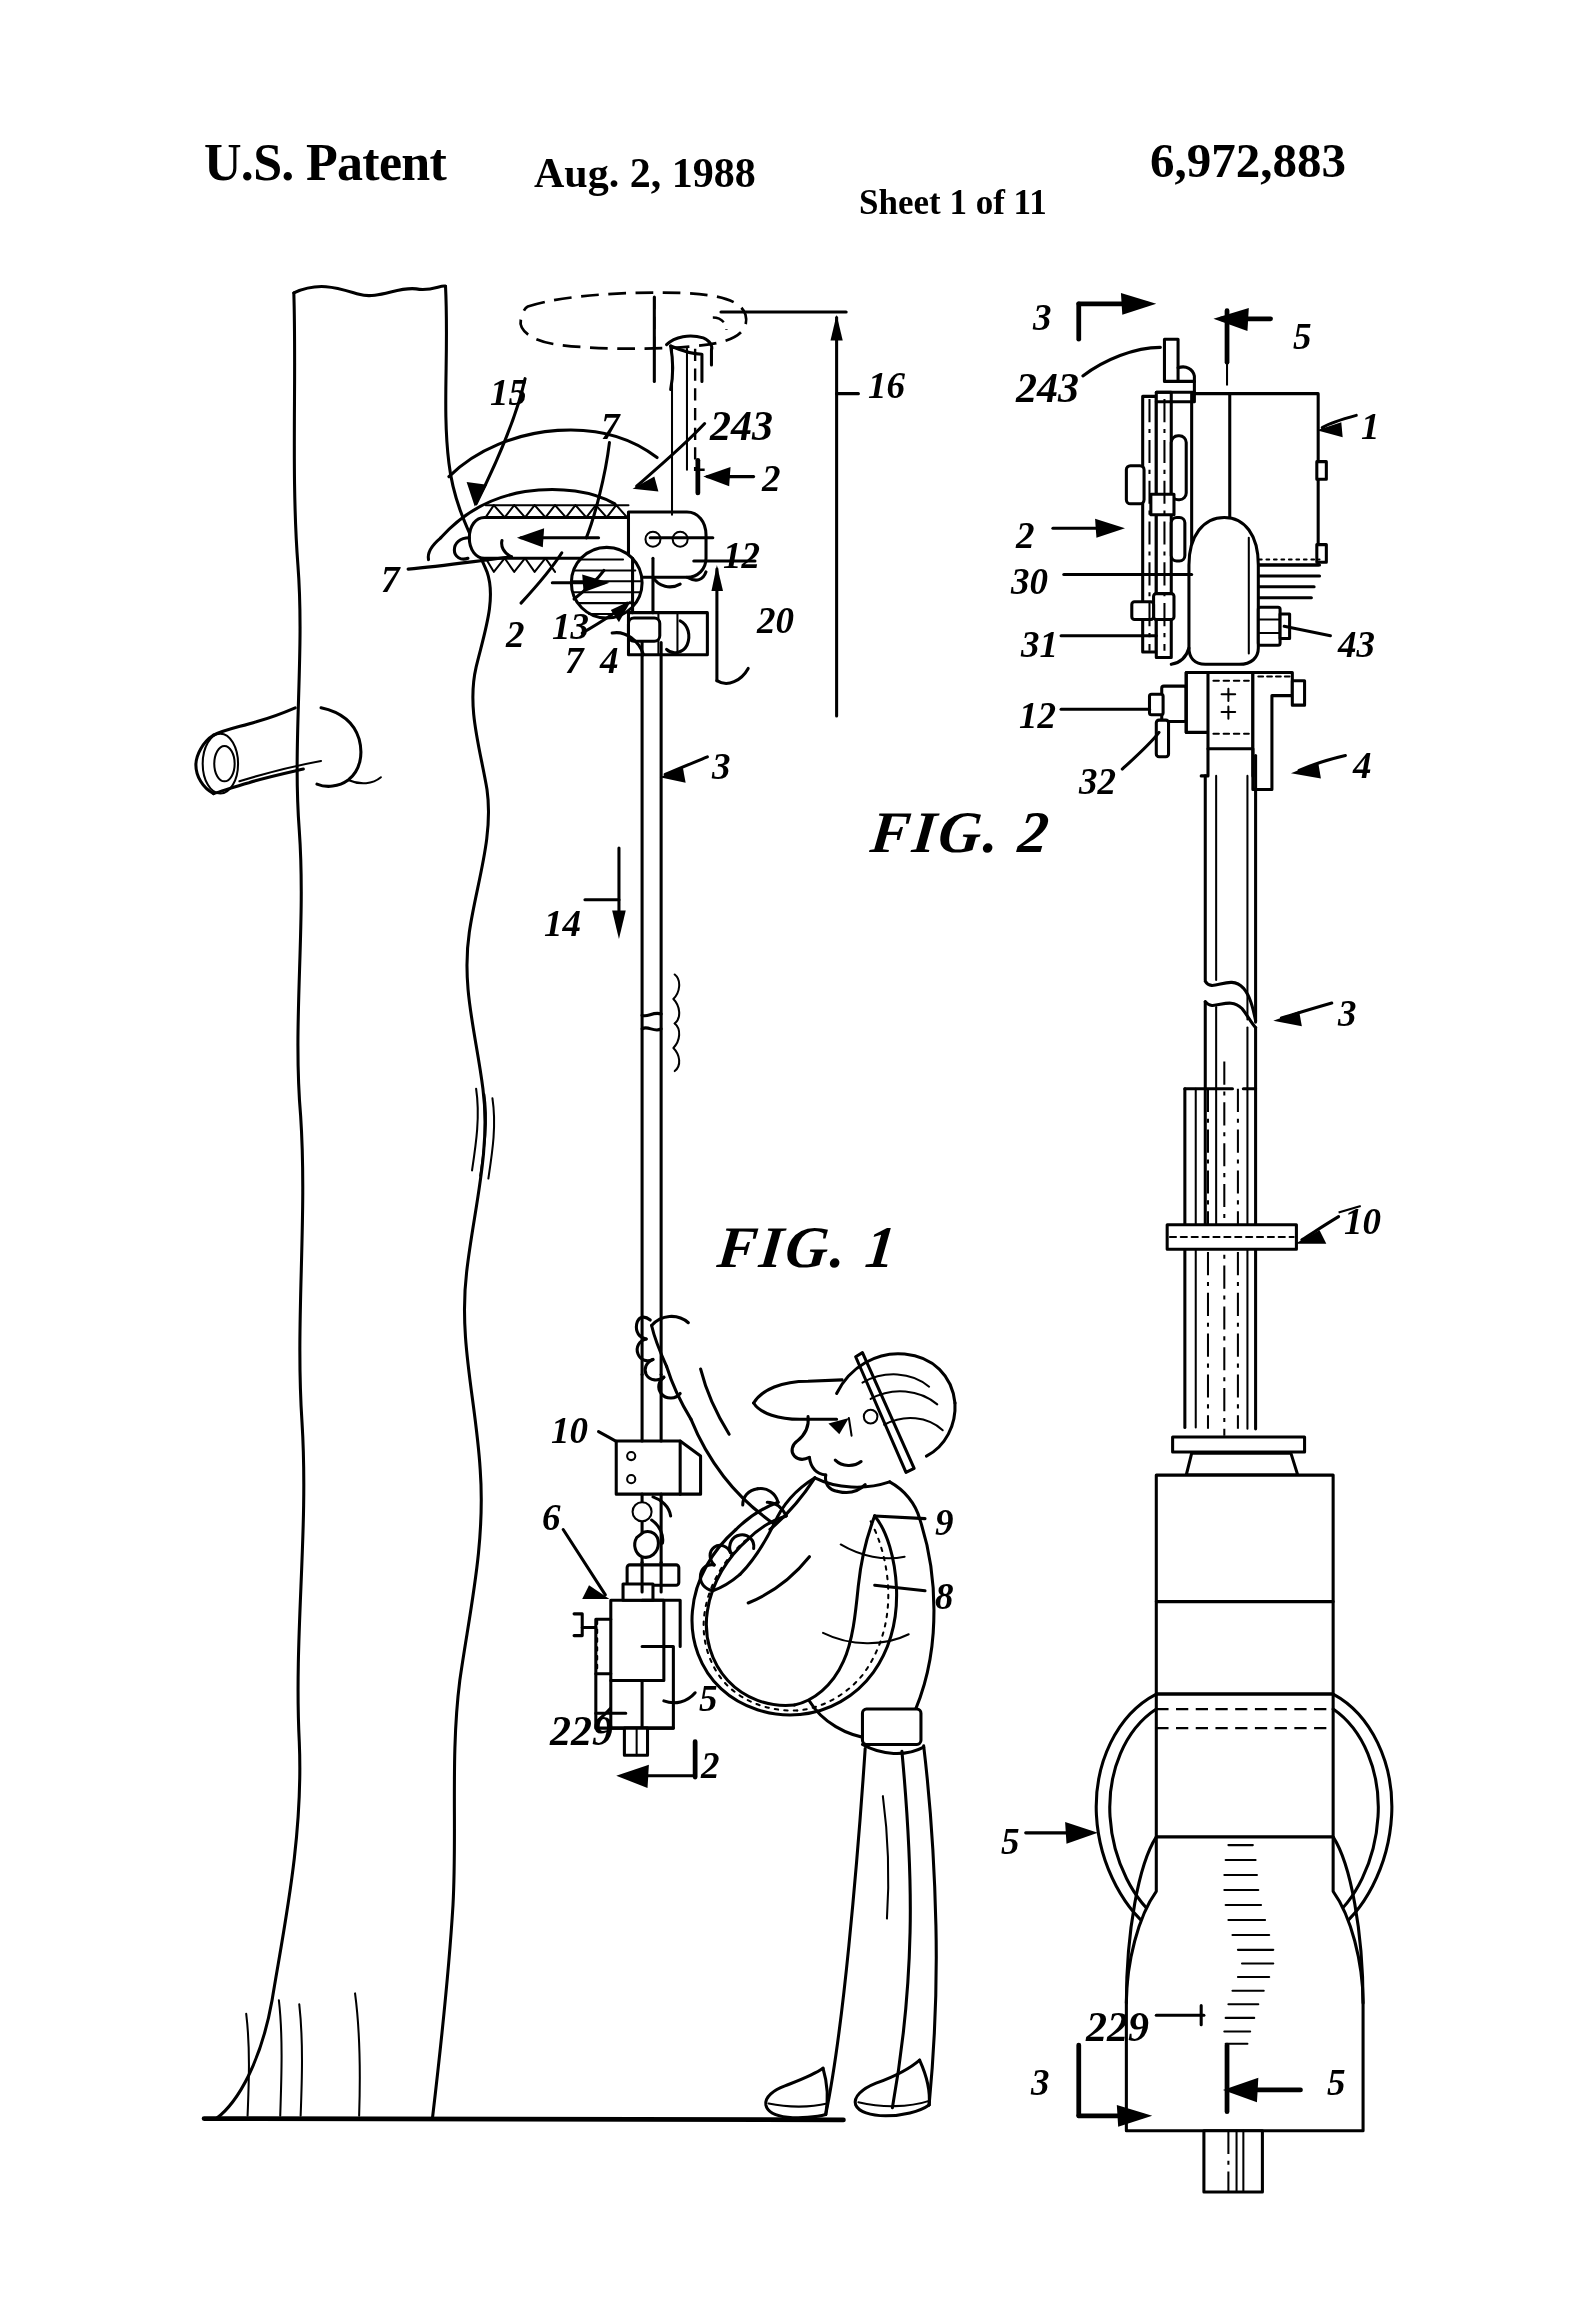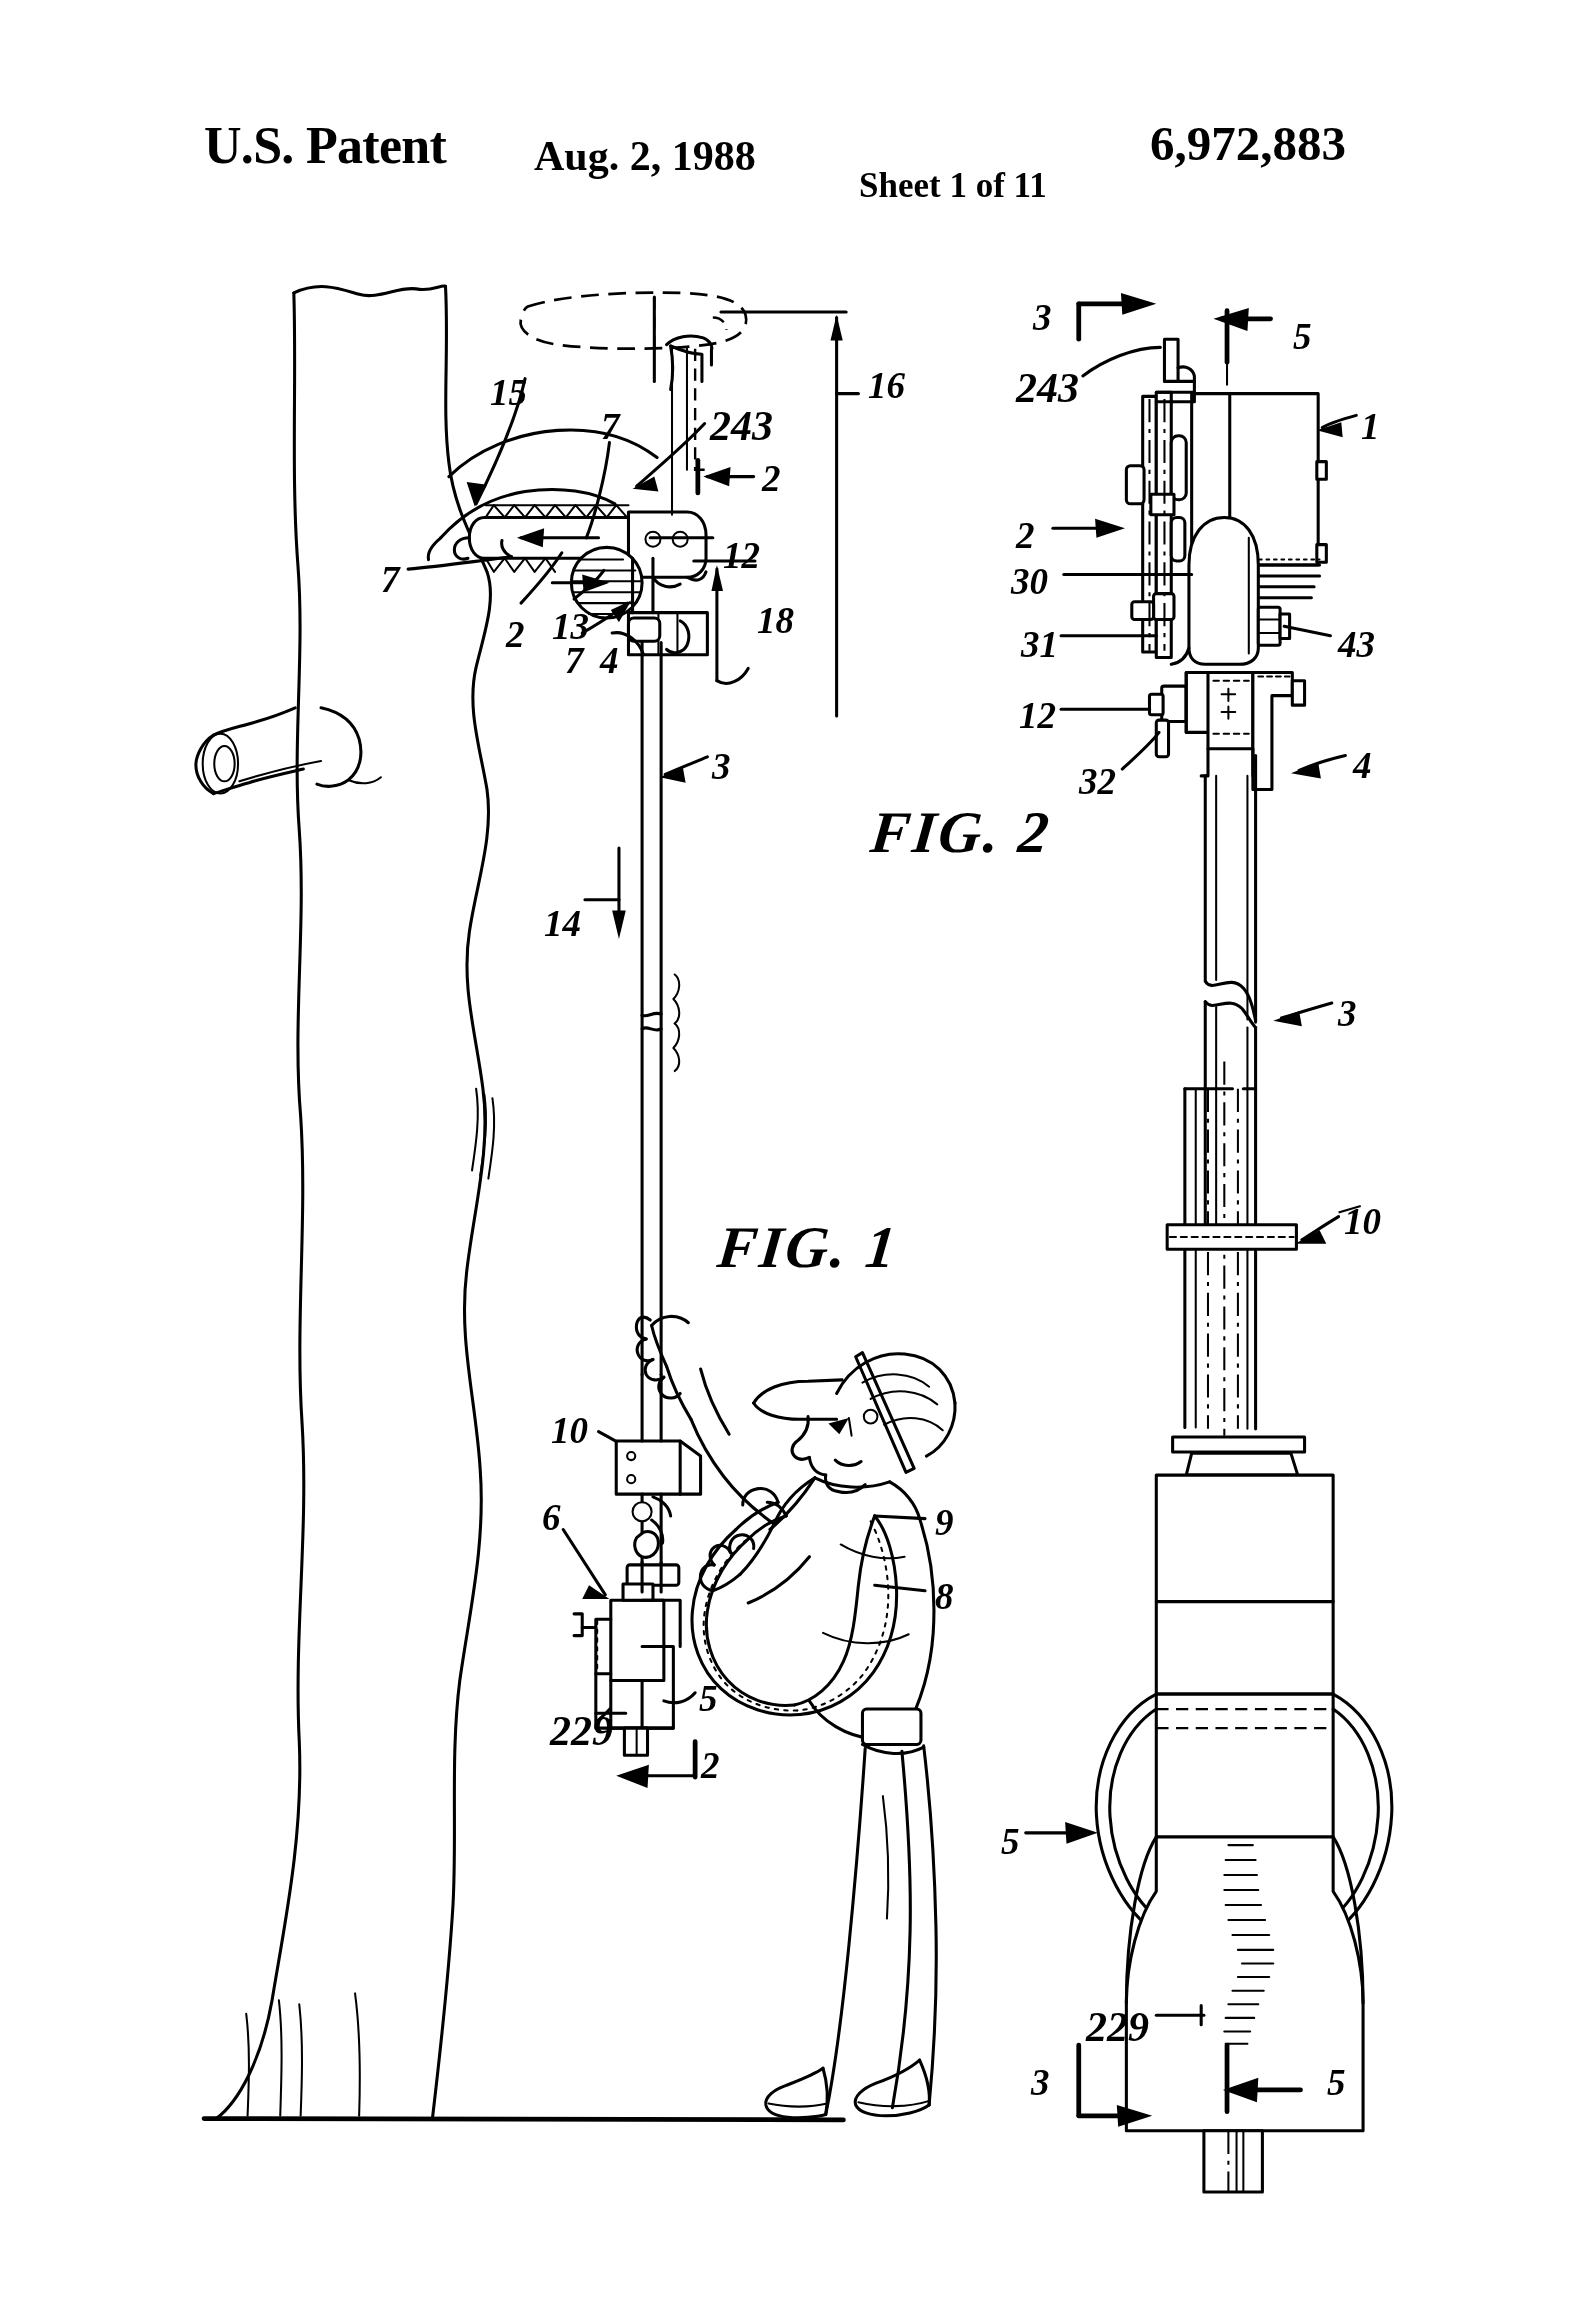--- a/index.html
+++ b/index.html
@@ -14,21 +14,21 @@
     position: relative;
     font-family: "Liberation Serif", serif;
     color: #000000;
     overflow: hidden;
   }
 
   
   #patent-header {
     position: absolute;
     left: 0;
-    top: 119px;
+    top: 136px;
     width: 1440px;
     height: 75px;
     text-decoration: underline;
   }
   #patent-header .hdr {
     position: absolute;
     white-space: nowrap;
     font-family: "Liberation Serif", serif;
     font-weight: bold;
     color: #000;
@@ -643,21 +643,21 @@
 </svg>
 </div>
 
 <div id="ref-layer">
     <div class="ref-num" style="left: 490px; top: 374px;">15</div>
     <div class="ref-num" style="left: 601px; top: 408px;">7</div>
     <div class="ref-num big" style="left: 710px; top: 405px;">243</div>
     <div class="ref-num" style="left: 868px; top: 367px;">16</div>
     <div class="ref-num" style="left: 762px; top: 460px;">2</div>
     <div class="ref-num" style="left: 723px; top: 537px;">12</div>
-    <div class="ref-num" style="left: 757px; top: 602px;">18</div>
+    <div class="ref-num" style="left: 757px; top: 602px;">20</div>
     <div class="ref-num" style="left: 381px; top: 561px;">7</div>
     <div class="ref-num" style="left: 506px; top: 616px;">2</div>
     <div class="ref-num" style="left: 552px; top: 608px;">13</div>
     <div class="ref-num" style="left: 565px; top: 642px;">7</div>
     <div class="ref-num" style="left: 600px; top: 642px;">4</div>
     <div class="ref-num" style="left: 712px; top: 748px;">3</div>
     <div class="ref-num" style="left: 544px; top: 889px; margin-top: 16px;">14</div>
     <div class="ref-num" style="left: 551px; top: 1412px;">10</div>
     <div class="ref-num" style="left: 542px; top: 1499px;">6</div>
     <div class="ref-num" style="left: 935px; top: 1504px;">9</div>

